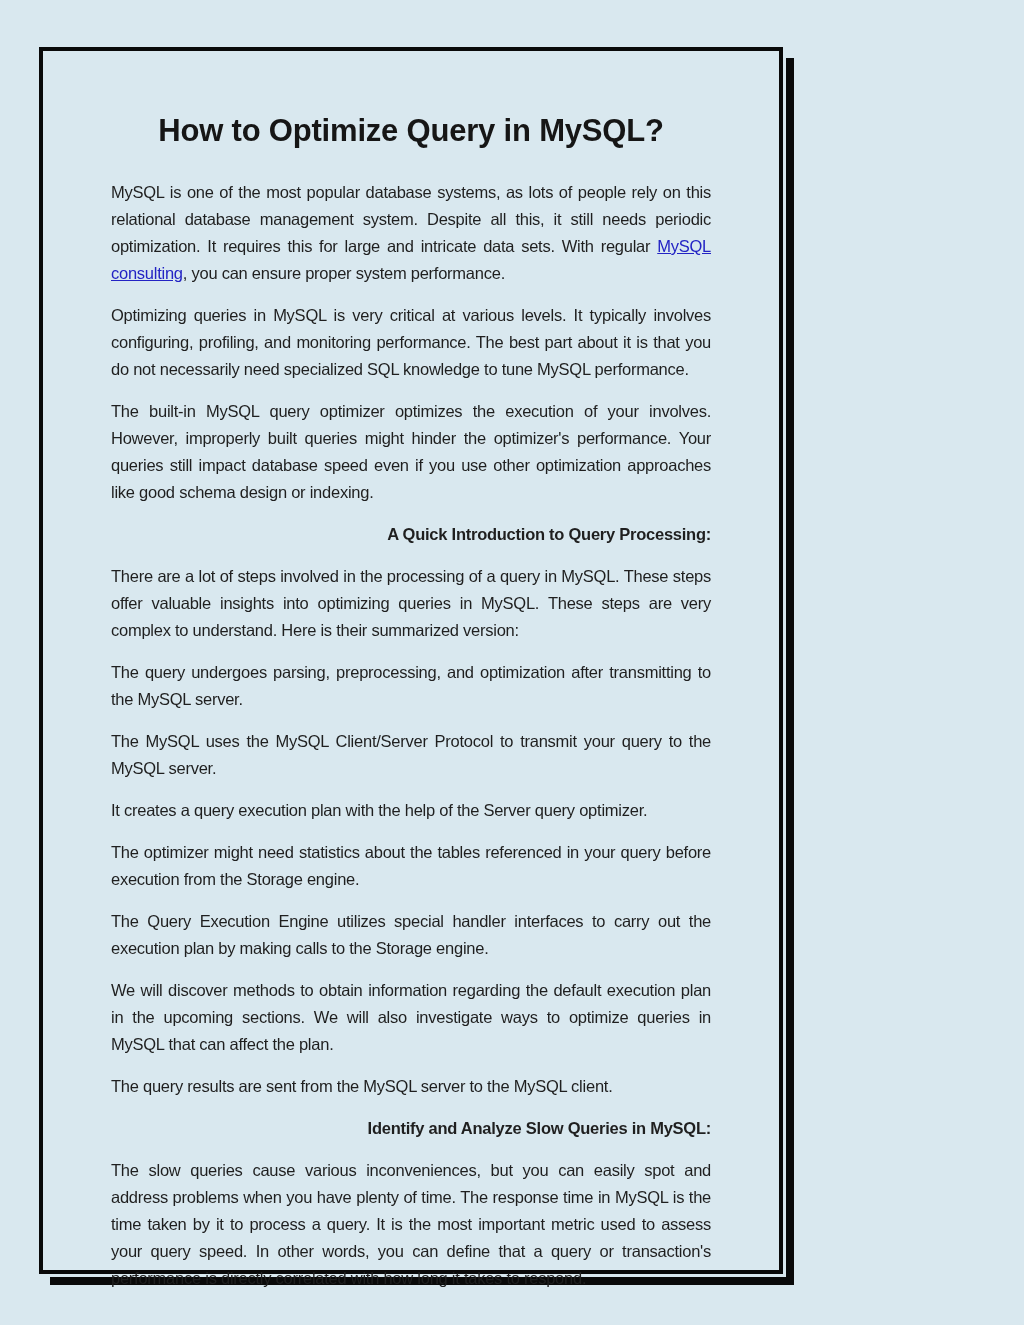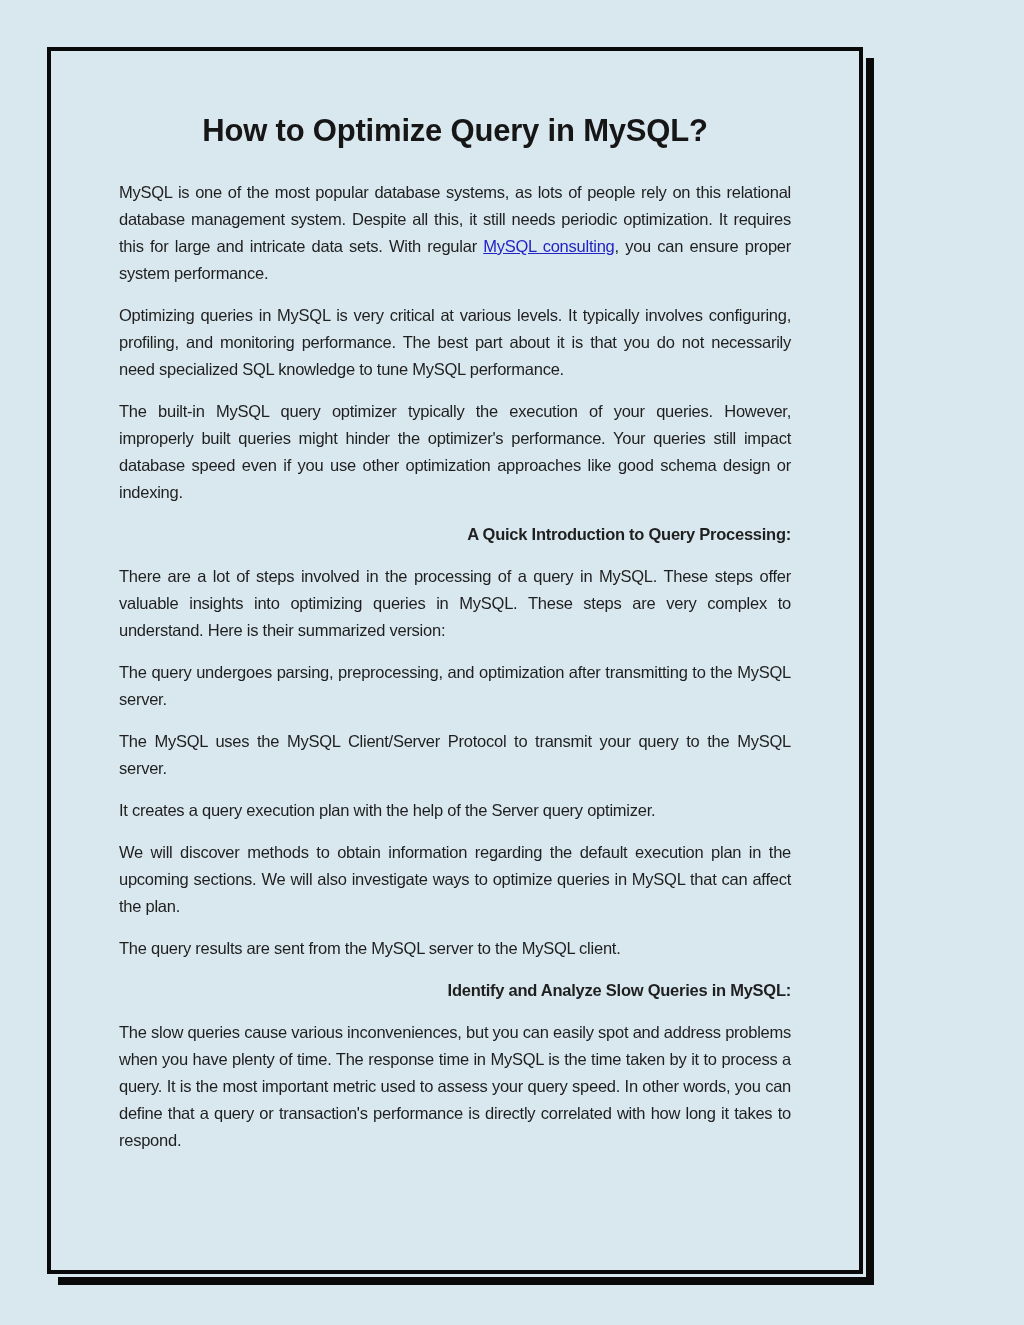--- a/index.html
+++ b/index.html
@@ -14,23 +14,23 @@
     width: 1024px;
     height: 1325px;
     background: var(--bg);
     font-family: "Liberation Sans", sans-serif;
     color: var(--text);
     position: relative;
     overflow: hidden;
   }
   .frame {
     position: absolute;
-    left: 47px;
+    left: 39px;
     top: 47px;
-    width: 816px;
+    width: 744px;
     height: 1227px;
     border: 4px solid var(--border);
     background: var(--bg);
     
     box-shadow: 0 0 0 3px var(--bg), 11px 11px 0 0 var(--border);
     padding: 58px 68px 0 68px;
   }
   .doc-title {
     margin: 0 0 26px 0;
     text-align: center;
@@ -57,24 +57,26 @@
   }
 </style>
 </head>
 <body>
 
 <div class="frame">
   <h1 class="doc-title">How to Optimize Query in MySQL?</h1>
   <div>
       <p class="para">MySQL is one of the most popular database systems, as lots of people rely on this relational database management system. Despite all this, it still needs periodic optimization. It requires this for large and intricate data sets. With regular <a href="#" class="doc-link">MySQL consulting</a>, you can ensure proper system performance.</p>
       <p class="para">Optimizing queries in MySQL is very critical at various levels. It typically involves configuring, profiling, and monitoring performance. The best part about it is that you do not necessarily need specialized SQL knowledge to tune MySQL performance.</p>
-      <p class="para">The built-in MySQL query optimizer typically the execution of your queries. However, improperly built queries might hinder the optimizer's performance. Your queries still impact database speed even if you use other optimization approaches like good schema design or indexing.</p>
+      <p class="para">The built-in MySQL query optimizer optimizes the execution of your involves. However, improperly built queries might hinder the optimizer's performance. Your queries still impact database speed even if you use other optimization approaches like good schema design or indexing.</p>
       <h2 class="heading">A Quick Introduction to Query Processing:</h2>
       <p class="para">There are a lot of steps involved in the processing of a query in MySQL. These steps offer valuable insights into optimizing queries in MySQL. These steps are very complex to understand. Here is their summarized version:</p>
       <p class="para">The query undergoes parsing, preprocessing, and optimization after transmitting to the MySQL server.</p>
       <p class="para">The MySQL uses the MySQL Client/Server Protocol to transmit your query to the MySQL server.</p>
       <p class="para">It creates a query execution plan with the help of the Server query optimizer.</p>
+      <p class="para">The optimizer might need statistics about the tables referenced in your query before execution from the Storage engine.</p>
+      <p class="para">The Query Execution Engine utilizes special handler interfaces to carry out the execution plan by making calls to the Storage engine.</p>
       <p class="para">We will discover methods to obtain information regarding the default execution plan in the upcoming sections. We will also investigate ways to optimize queries in MySQL that can affect the plan.</p>
       <p class="para">The query results are sent from the MySQL server to the MySQL client.</p>
       <h2 class="heading">Identify and Analyze Slow Queries in MySQL:</h2>
       <p class="para">The slow queries cause various inconveniences, but you can easily spot and address problems when you have plenty of time. The response time in MySQL is the time taken by it to process a query. It is the most important metric used to assess your query speed.  In other words, you can define that a query or transaction's performance is directly correlated with how long it takes to respond.</p>
     </div>
 </div>
 
 </body></html>

